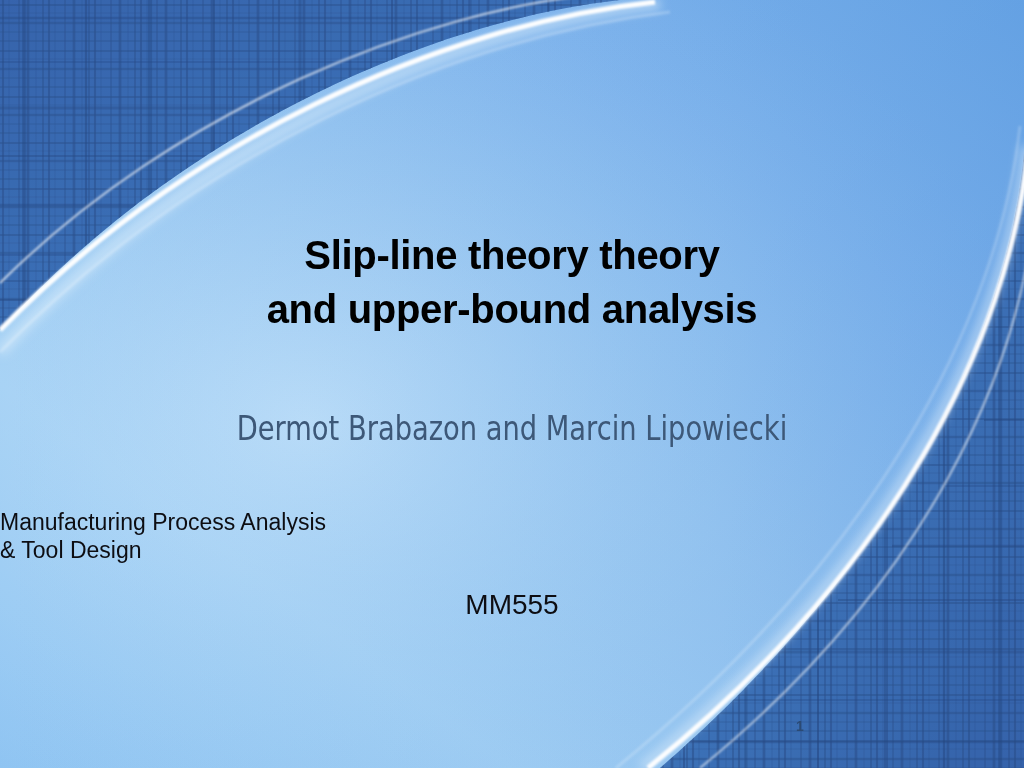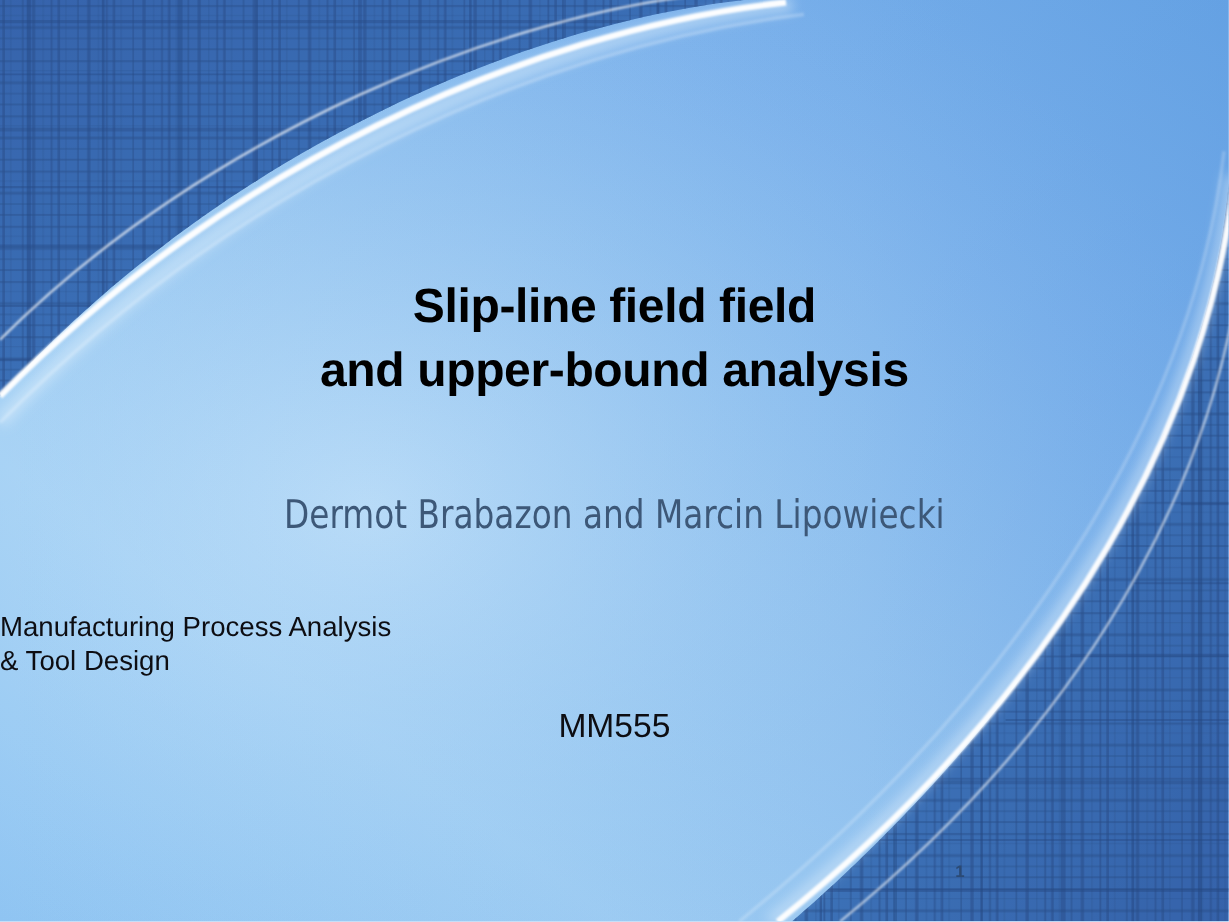--- a/index.html
+++ b/index.html
@@ -241,21 +241,21 @@
     <g>
       <path d="M642,768 C890,568 1006,336 1026,146" fill="none" stroke="#d9ecfb" stroke-opacity="0.5" stroke-width="11" filter="url(#bigBlur)"></path>
       <path d="M648,768 C894,570 1008,340 1028,152" fill="none" stroke="#ffffff" stroke-opacity="0.96" stroke-width="5.0" filter="url(#softBlur)"></path>
       <path d="M700,768 C926,584 1022,372 1036,196" fill="none" stroke="#ffffff" stroke-opacity="0.62" stroke-width="1.9" filter="url(#softBlur)"></path>
       <path d="M616,768 C872,560 998,322 1020,126" fill="none" stroke="#ffffff" stroke-opacity="0.20" stroke-width="3" filter="url(#softBlur)"></path>
     </g>
   </svg>
 
   <div class="content">
 
-    <div id="slide-title">Slip-line field field
+    <div id="slide-title">Slip-line theory theory
 and upper-bound analysis</div>
 
     <div id="authors">Dermot Brabazon and Marcin Lipowiecki</div>
 
     <div id="course-name">Manufacturing Process Analysis
 &amp; Tool Design</div>
 
     <div id="course-code">MM555</div>
 
     <div id="page-number">1</div>

